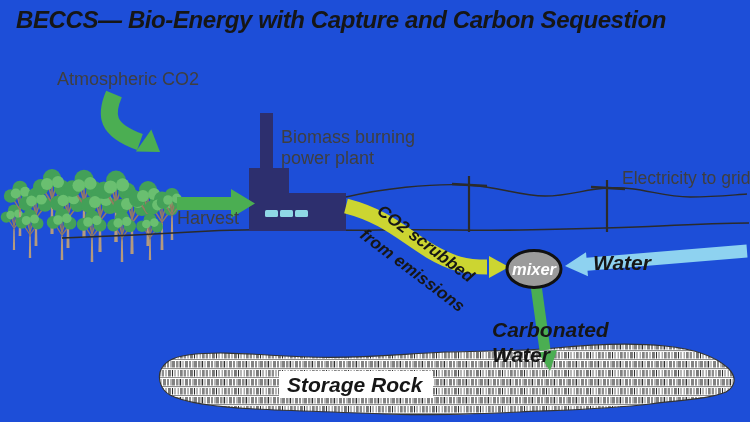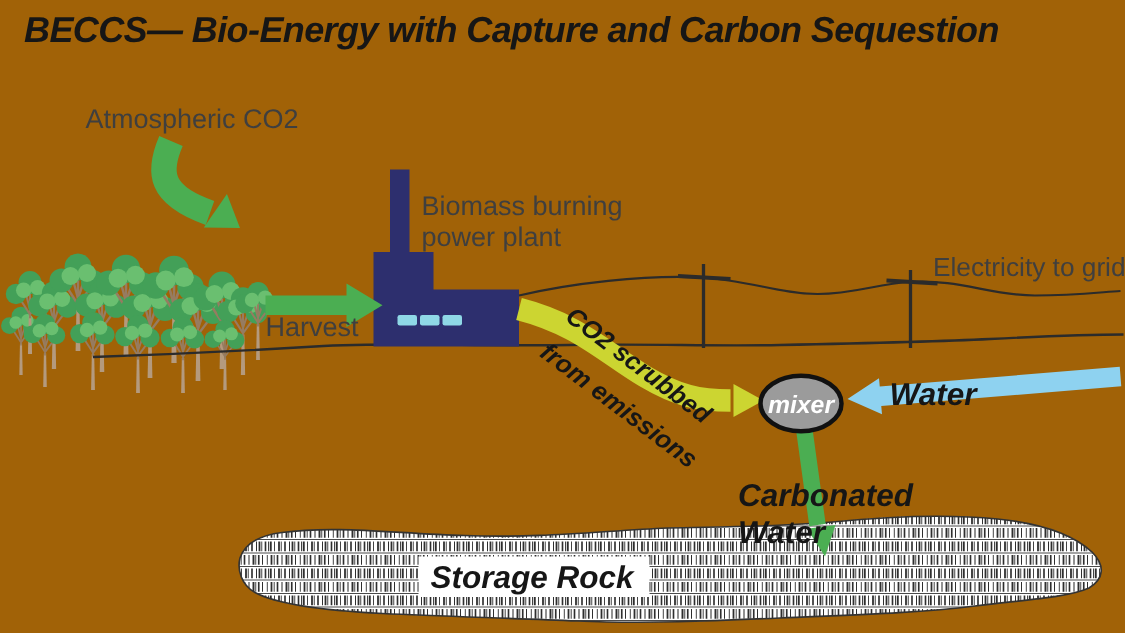--- a/index.html
+++ b/index.html
@@ -1,16 +1,16 @@
 <!DOCTYPE html>
 <html><head>
 <meta charset="utf-8">
 <style>
   html,body{margin:0;padding:0;background:#ffffff;}
-  .canvas{width:750px;height:422px;position:relative;overflow:hidden;background:#a16207;}
+  .canvas{width:750px;height:422px;position:relative;overflow:hidden;background:#1d4ed8;}
   svg{display:block;font-family:"Liberation Sans",sans-serif;}
   .title{font-size:24px;font-weight:bold;font-style:italic;letter-spacing:-0.4px;}
   .lbl{font-size:18px;}
   .lbl-sm{font-size:17.5px;}
   .bi{font-weight:bold;font-style:italic;}
   .sz17{font-size:17px;}
   .sz21{font-size:21px;}
   .sz16{font-size:16.5px;}
   .thinline{fill:none;stroke:#2b2b2b;}
 </style>

